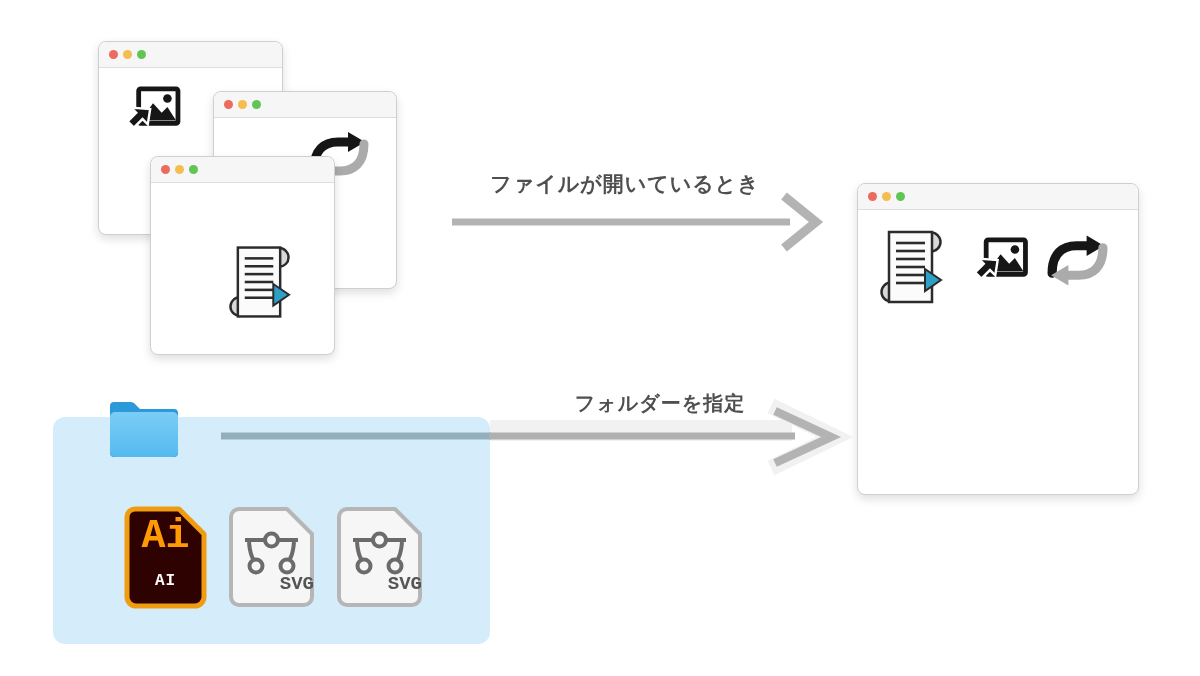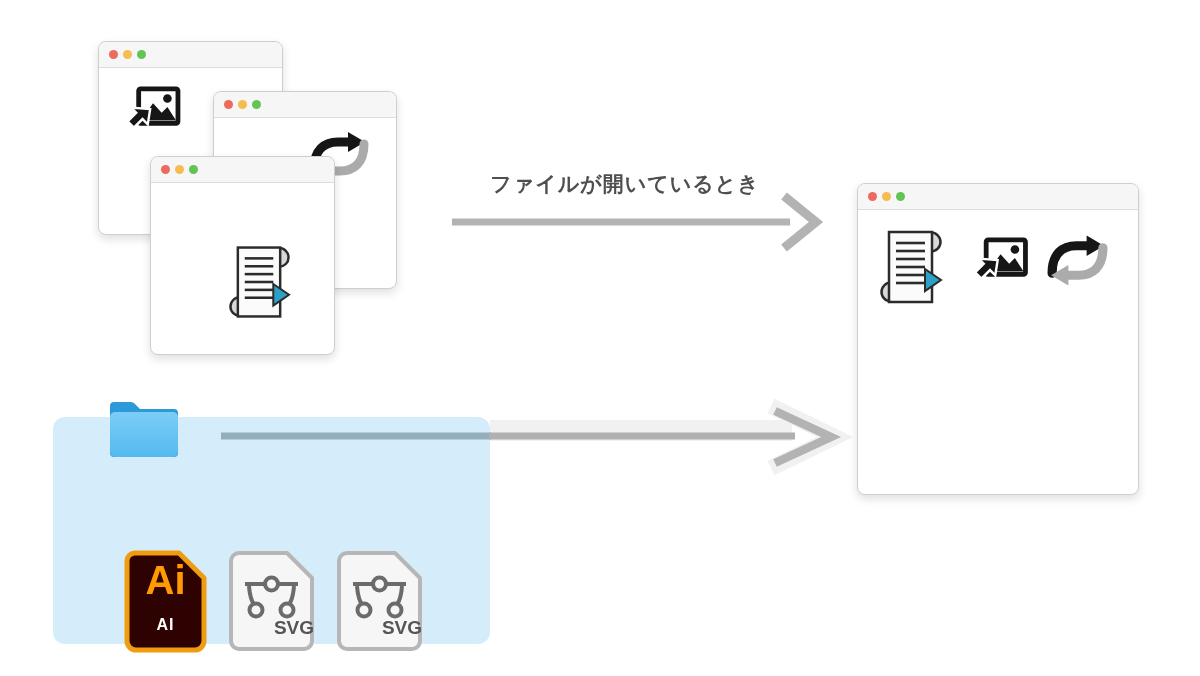--- a/index.html
+++ b/index.html
@@ -1,18 +1,18 @@
 <!DOCTYPE html>
 <html><head>
 <meta charset="utf-8">
 <style>
   html,body{margin:0;padding:0;background:#ffffff;}
   .canvas{
     position:relative;width:1200px;height:676px;background:#ffffff;
-    font-family:Liberation Sans, sans-serif;overflow:hidden;
+    font-family:Liberation Mono, monospace;overflow:hidden;
   }
   svg{display:block;overflow:visible;}
 
   
   .mac-window{
     position:absolute;background:#ffffff;border:1px solid #cfcfcf;
     border-radius:8px;box-shadow:0 4px 10px rgba(0,0,0,.13);
   }
   .titlebar{
     height:25px;background:#f6f6f6;border-bottom:1px solid #ddd;
@@ -32,21 +32,21 @@
   }
   .arrow-svg{position:absolute;}
 
   
   .folder-box{
     position:absolute;left:53px;top:417px;width:437px;height:227px;
     background:#d5edfb;border-radius:12px;
   }
 
   
-  .file-icon{position:absolute;margin-top:44px;}
+  .file-icon{position:absolute;}
   .file-icon .shape{position:absolute;left:0;top:0;}
   .ai-main{
     position:absolute;left:0;top:8px;width:100%;text-align:center;
     color:#ff9a02;font-weight:bold;font-size:40px;
   }
   .ai-sub{
     position:absolute;left:0;top:66px;width:100%;text-align:center;
     color:#ffffff;font-weight:bold;font-size:16px;letter-spacing:1px;
   }
   .svg-label{
@@ -121,20 +121,21 @@
     <defs>
       <linearGradient id="gradFolder" x1="0" y1="0" x2="0" y2="1">
         <stop offset="0" stop-color="#7bcdf6"></stop>
           <stop offset="1" stop-color="#54baef"></stop>
       </linearGradient>
     </defs>
     <path d="M4,55 Q4,59 8,59 L68,59 Q72,59 72,55 L72,15 Q72,11 68,11 L34,11 L28.5,5.5 Q27,4 25,4 L8,4 Q4,4 4,8 Z" fill="#2c99d9"></path>
     <rect x="4" y="14" width="68" height="45" rx="5" fill="url(#gradFolder)"></rect>
   </svg>
 
+  <div class="flow-label" style="left:520px;top:390px;width:280px;font-size:20px">フォルダーを指定</div>
   <svg class="arrow-svg" style="left:219px;top:403px;z-index:3" width="640" height="68" viewBox="0 0 640 68">
     <rect x="271" y="17" width="302" height="21" fill="#f1f1f1"></rect>
     <polyline points="552,3 616,34 552,65" fill="none" stroke="#f1f1f1" stroke-width="16"></polyline>
     <line x1="2" y1="33" x2="272" y2="33" stroke="#93aebc" stroke-width="7"></line>
     <line x1="270" y1="33" x2="576" y2="33" stroke="#b0b0b0" stroke-width="7"></line>
     <polyline points="556,8 612,34 556,60" fill="none" stroke="#b3b3b3" stroke-width="8.5"></polyline>
   </svg>
 
   <div class="file-icon" style="left:124px;top:506px;width:83px;height:103px">
     <svg class="shape" width="83" height="103" viewBox="0 0 83 103">

